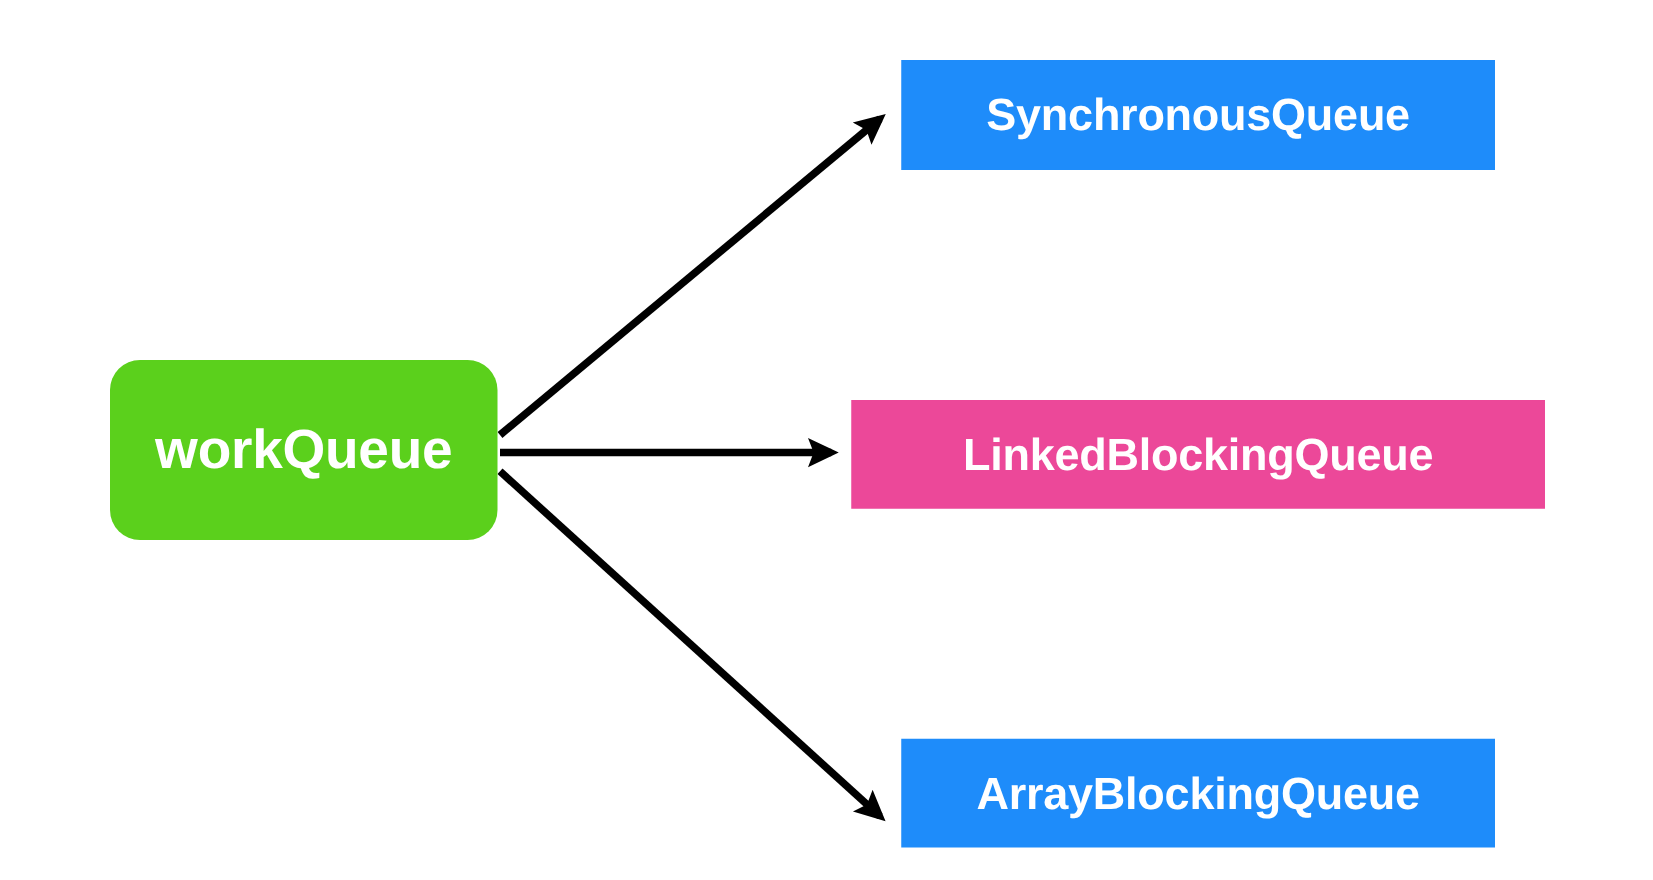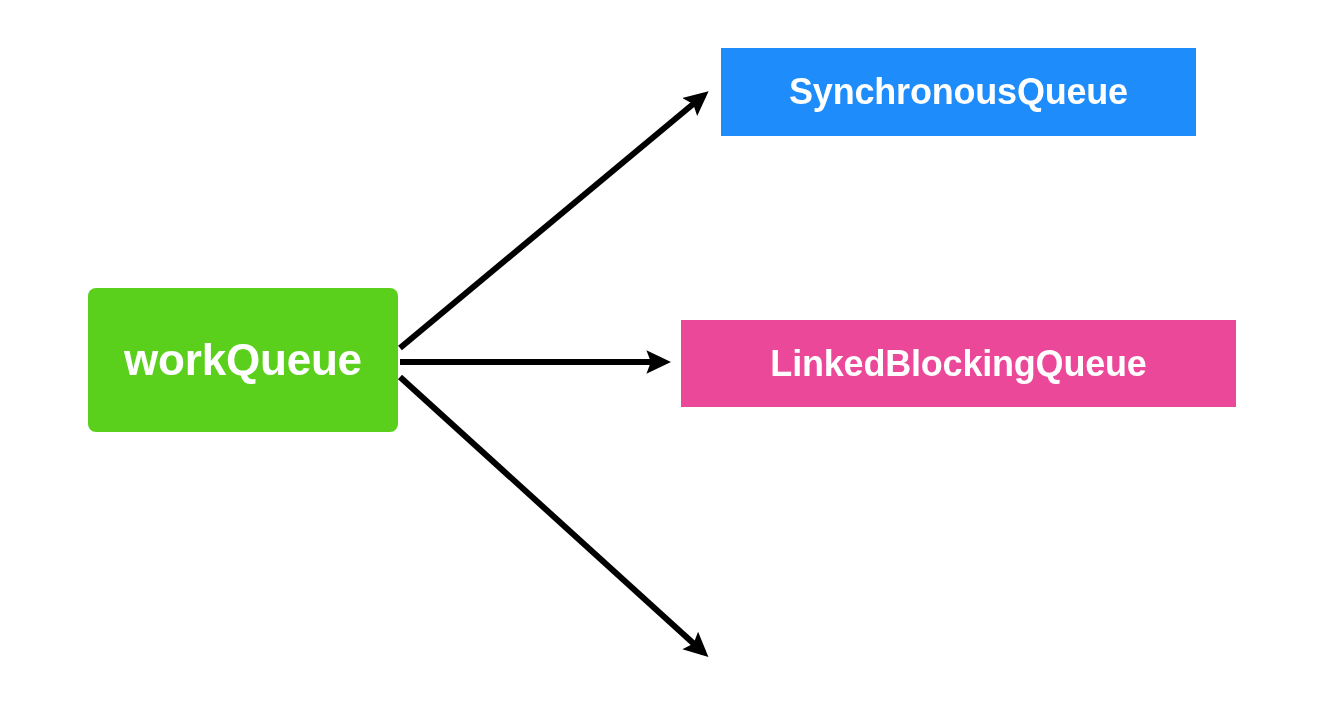--- a/index.html
+++ b/index.html
@@ -37,21 +37,21 @@
     letter-spacing: -0.2px;
     white-space: nowrap;
     user-select: none;
   }
   .node-source {
     left: 88px;
     top: 288px;
     width: 310px;
     height: 144px;
     background: #5BD01C;
-    border-radius: 8px;
+    border-radius: 24px;
     font-size: 44px;
   }
   .node-target {
     background: #1E8CFA;
     border-radius: 0px;
     font-size: 36px;
   }
   #node-synchronousqueue {
     left: 721px;
     top: 48px;
@@ -98,14 +98,17 @@
   </div>
 
   <div class="node node-target" id="node-synchronousqueue" style="left: 721px; top: 48px; width: 475px; height: 88px; background: rgb(30, 140, 250); color: rgb(255, 255, 255);">
     <span class="node-label">SynchronousQueue</span>
   </div>
 
   <div class="node node-target" id="node-linkedblockingqueue" style="left: 681px; top: 320px; width: 555px; height: 87px; background: #ec4899; color: rgb(255, 255, 255);">
     <span class="node-label">LinkedBlockingQueue</span>
   </div>
 
+  <div class="node node-target" id="node-arrayblockingqueue" style="left: 721px; top: 591px; width: 475px; height: 87px; background: rgb(30, 140, 250); color: rgb(255, 255, 255);">
+    <span class="node-label">ArrayBlockingQueue</span>
+  </div>
 
 </div>
 
 </body></html>

